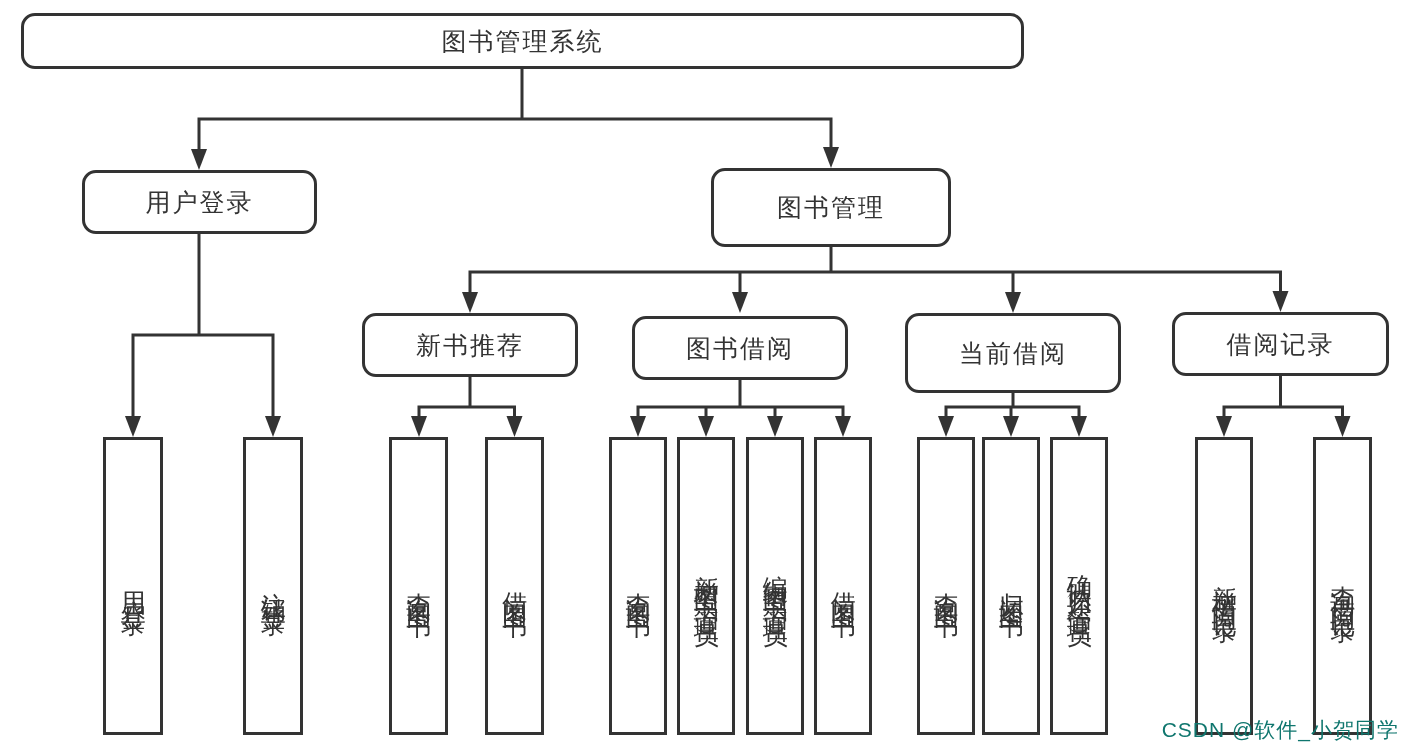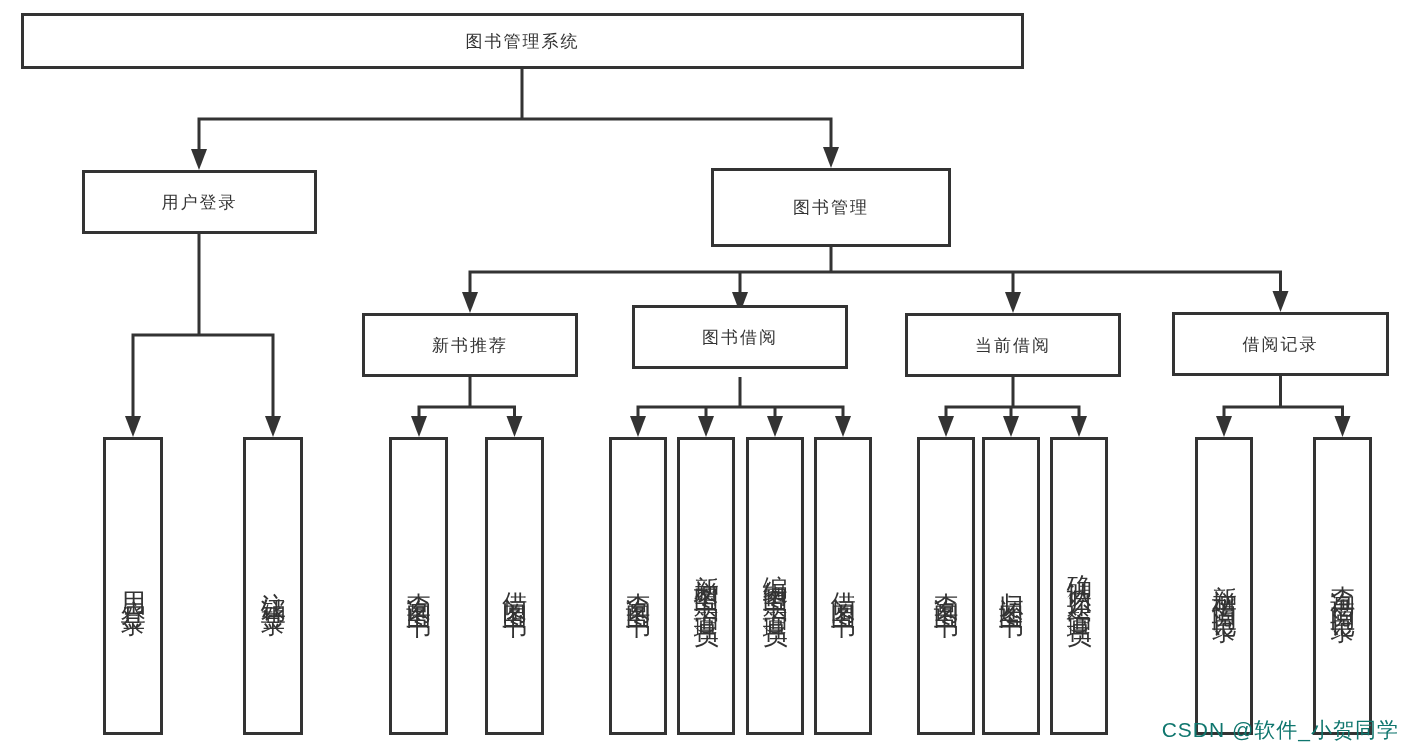--- a/index.html
+++ b/index.html
@@ -21,27 +21,27 @@
     position: absolute;
     box-sizing: border-box;
     background: #ffffff;
     border: 3px solid #333333;
     display: flex;
     align-items: center;
     justify-content: center;
     color: #333333;
     z-index: 2;
   }
-  .node-h { font-size: 17px; letter-spacing: 2px; }
+  .node-h { font-size: 25px; letter-spacing: 2px; border-radius: 14px; }
   .node-root   { left: 21px;  top: 13px;  width: 1003px; height: 56px; }
   .node-user   { left: 82px;  top: 170px; width: 235px;  height: 64px; }
   .node-book   { left: 711px; top: 168px; width: 240px;  height: 79px; }
   .node-g1     { left: 362px; top: 313px; width: 216px;  height: 64px; }
-  .node-g2     { left: 632px; top: 305px; width: 216px;  height: 64px; }
-  .node-g3     { left: 905px; top: 313px; width: 216px;  height: 64px; }
+  .node-g2     { left: 632px; top: 316px; width: 216px;  height: 64px; }
+  .node-g3     { left: 905px; top: 313px; width: 216px;  height: 80px; }
   .node-g4     { left: 1172px;top: 312px; width: 217px;  height: 64px; text-align: center; }
   .leaf {
     top: 437px;
     height: 298px;
   }
   .leaf span {
     writing-mode: vertical-rl;
     font-size: 25px;
     letter-spacing: 7px;
     line-height: 1.1;

